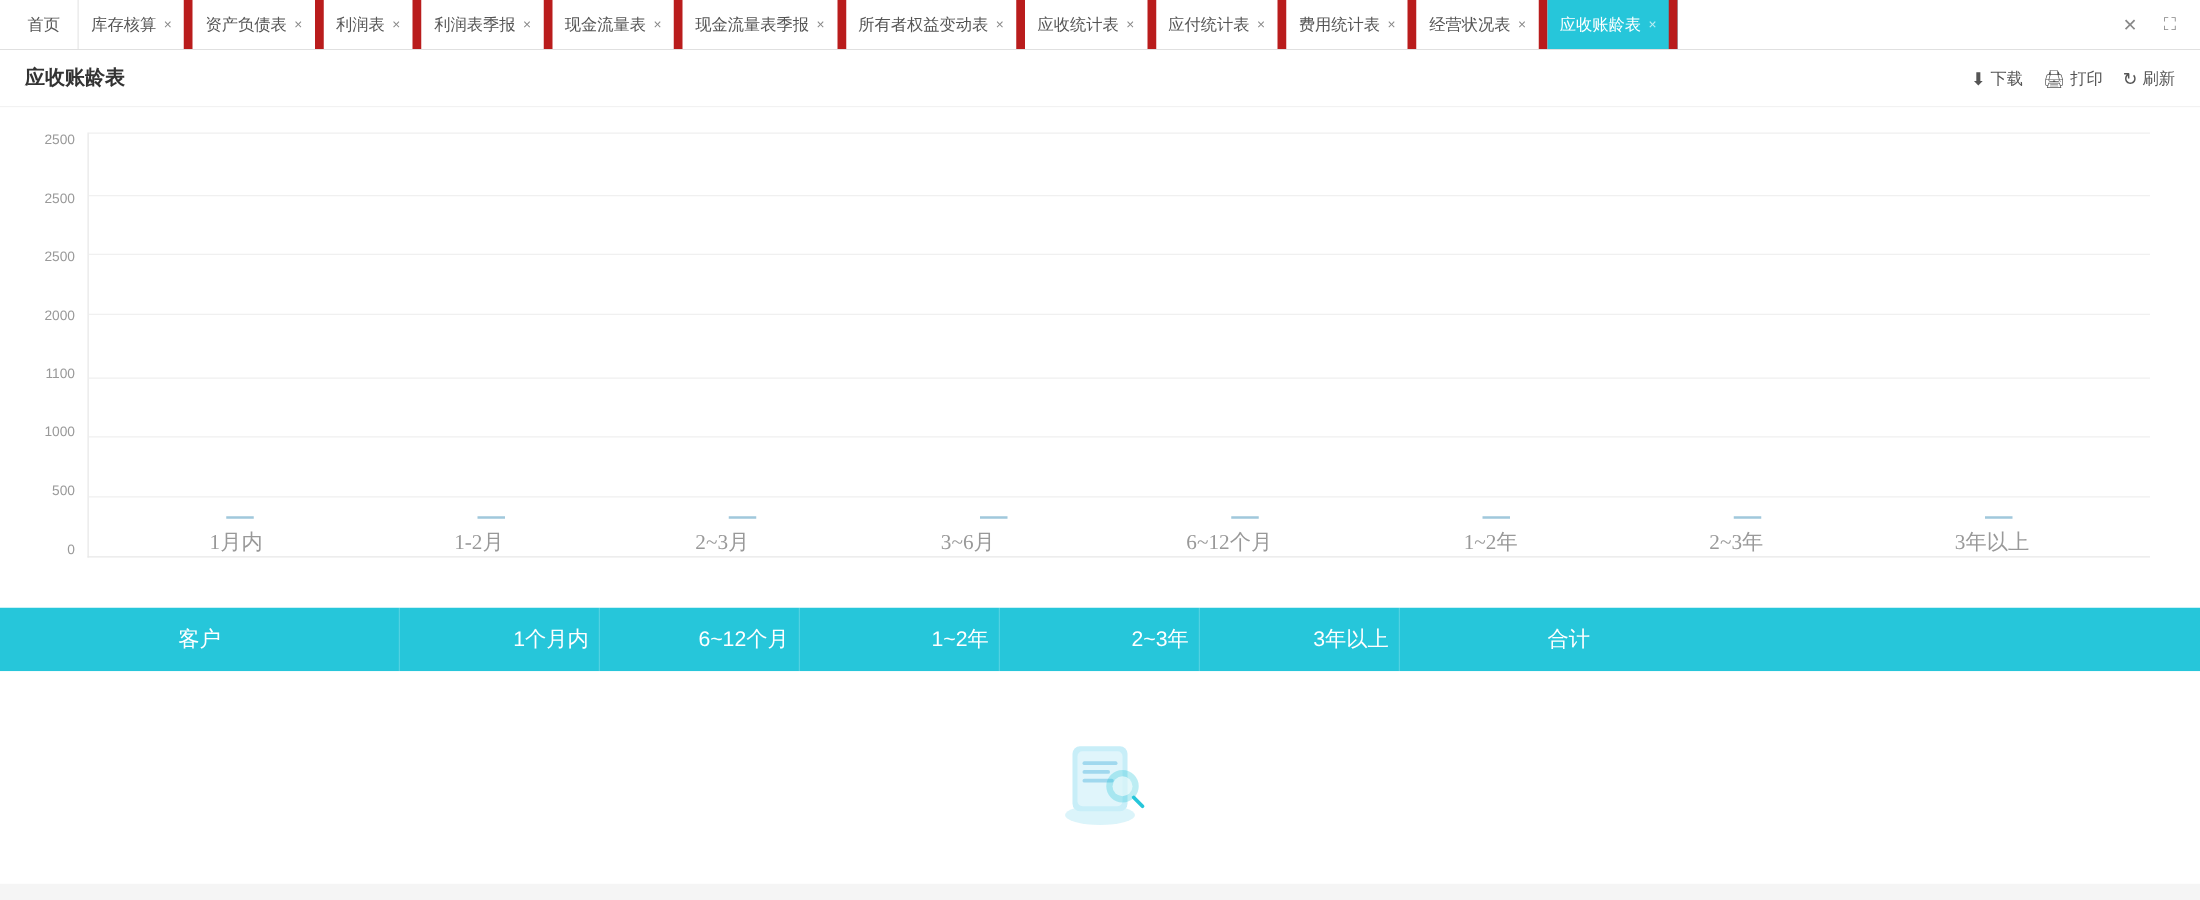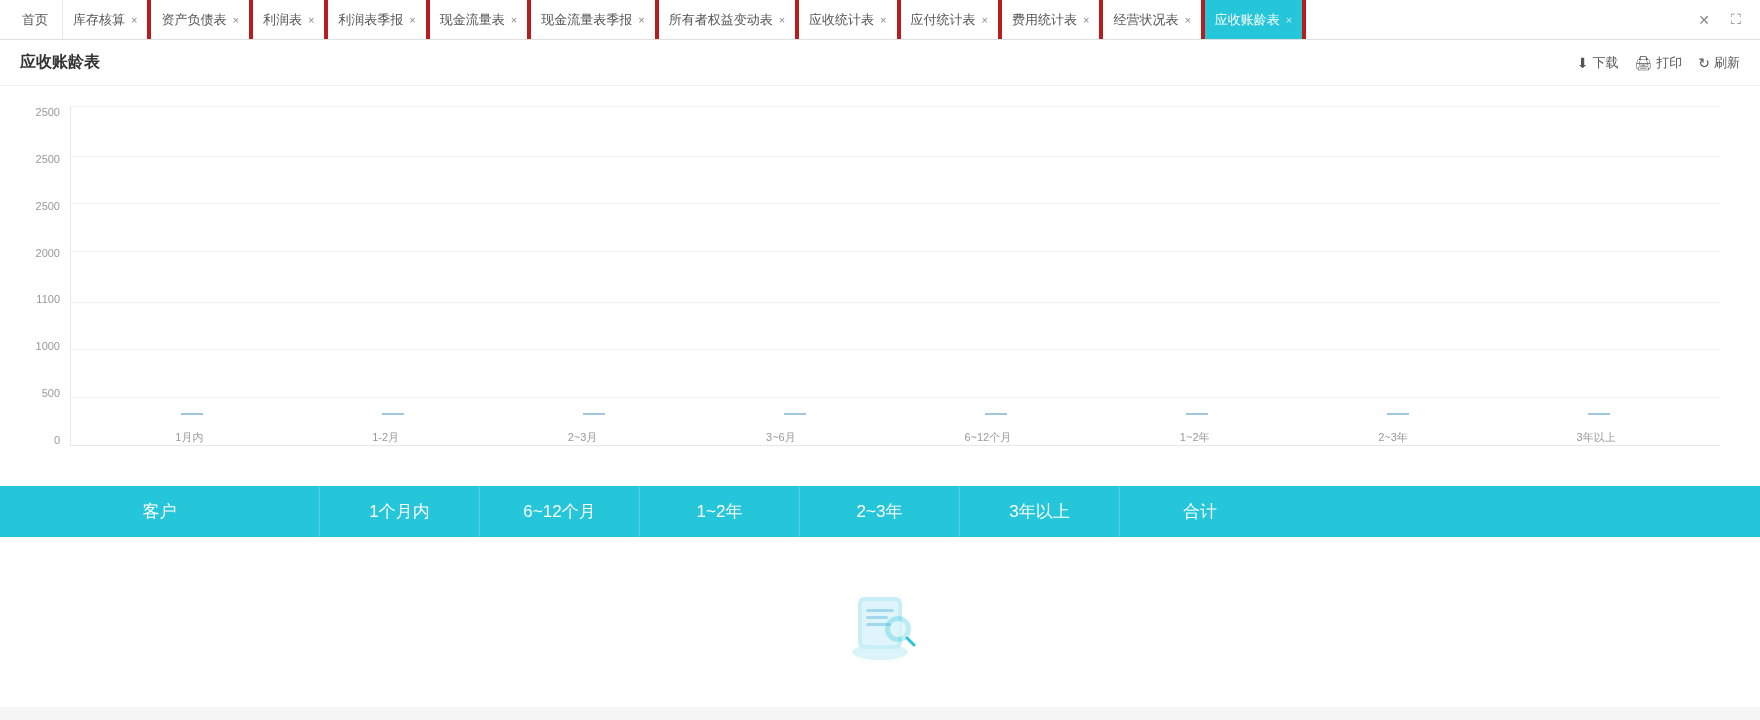--- a/index.html
+++ b/index.html
@@ -19,21 +19,21 @@
     }
     .tab-bar::-webkit-scrollbar { display: none; }
     .tab-item {
       display: inline-flex;
       align-items: center;
       padding: 0 10px;
       height: 42px;
       cursor: pointer;
       font-size: 13px;
       color: #555;
-      border-right: 4px solid #b91c1c;
+      border-right: 7px solid #b91c1c;
       flex-shrink: 0;
     }
     .tab-item.active {
       background: #26c6da;
       color: #fff;
     }
     .tab-item .tab-close {
       margin-left: 6px;
       font-size: 11px;
       cursor: pointer;
@@ -180,36 +180,37 @@
     
     .x-axis-labels {
       position: absolute;
       bottom: 0;
       left: 0; right: 0;
       display: flex;
       justify-content: space-around;
       padding: 0 20px;
     }
     .x-label {
-      font-size: 11px;
+      font-size: 17px;
       color: #999;
       white-space: nowrap;
+      font-family: Liberation Serif, serif;
     }
 
     
     .table-header {
       display: grid;
       grid-template-columns: 2fr 1fr 1fr 1fr 1fr 1fr 1fr 1fr 1fr 1fr;
       background: #26c6da;
       color: #fff;
       font-size: 17px;
     }
     .th-cell {
       padding: 14px 8px;
-      text-align: center;
+      text-align: right;
       border-right: 1px solid rgba(255,255,255,0.2);
     }
     .th-cell:first-child { text-align: center; }
     .th-cell:last-child { border-right: none; }
 
     
     .empty-state {
       display: flex;
       flex-direction: column;
       align-items: center;

